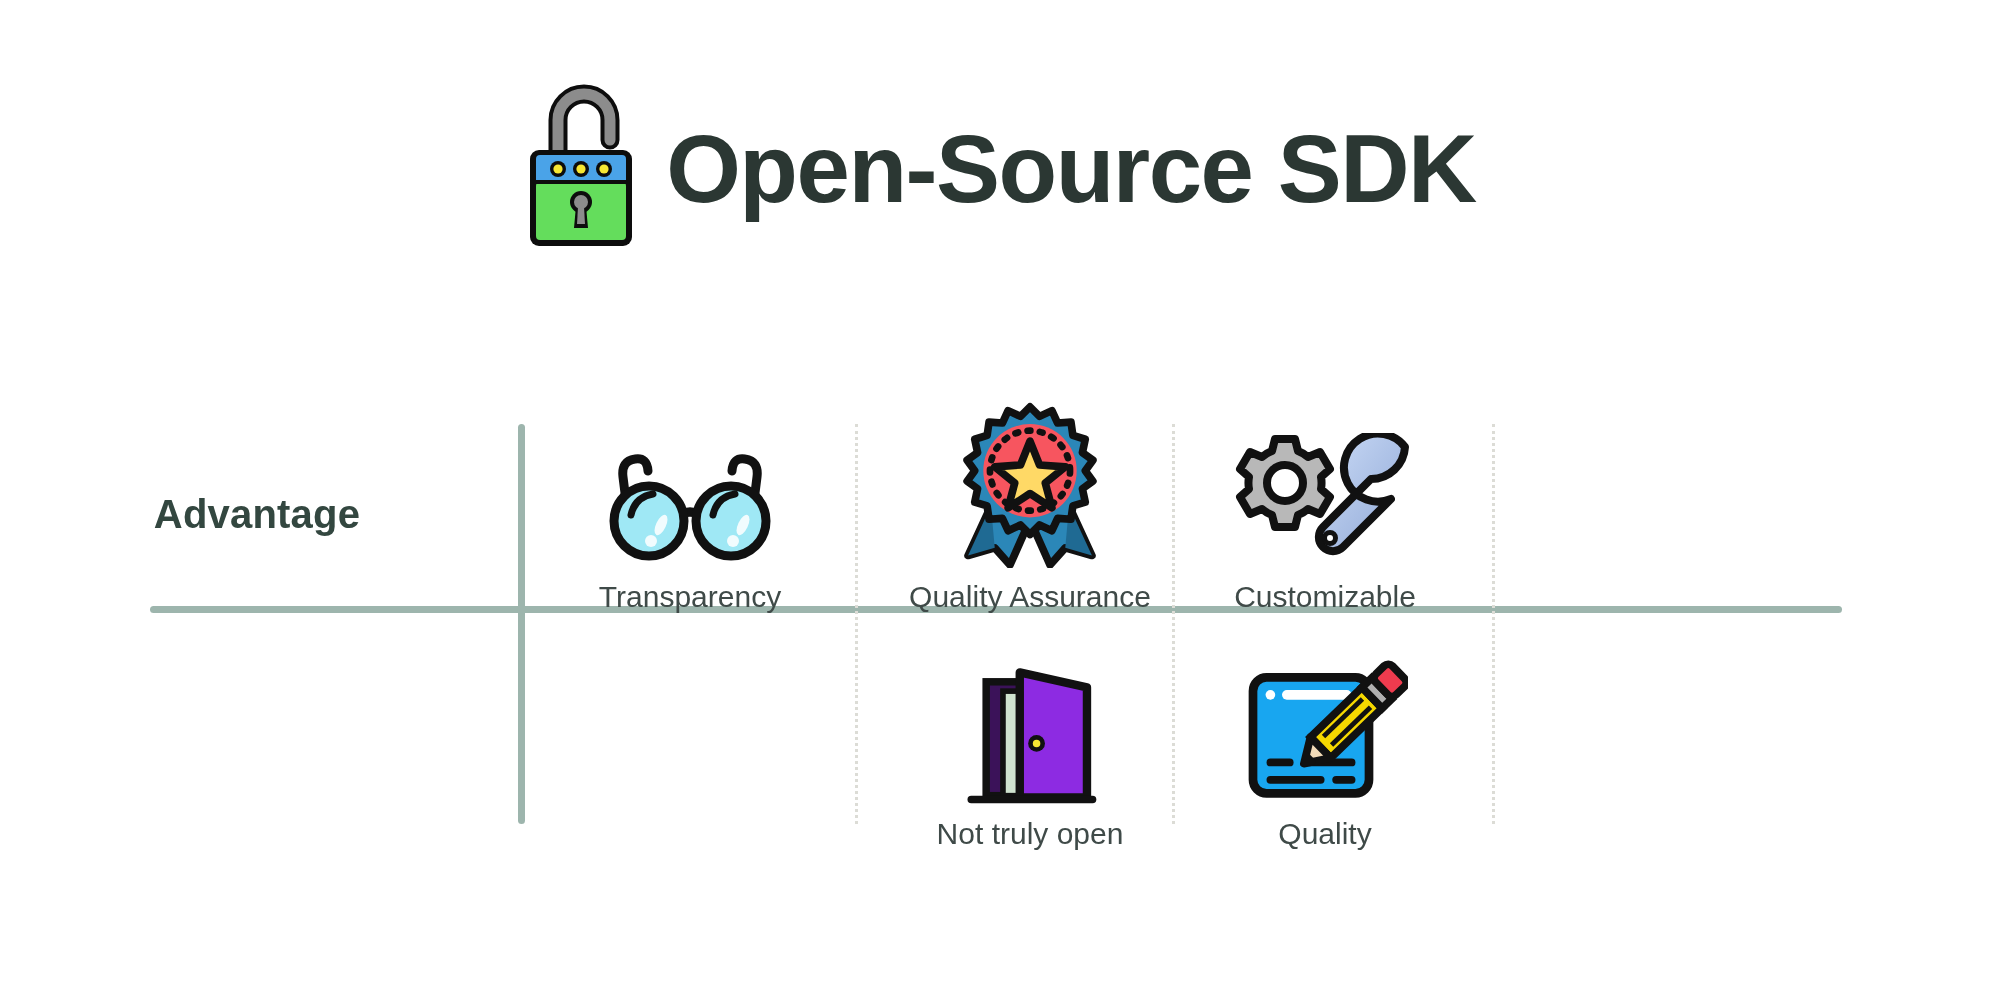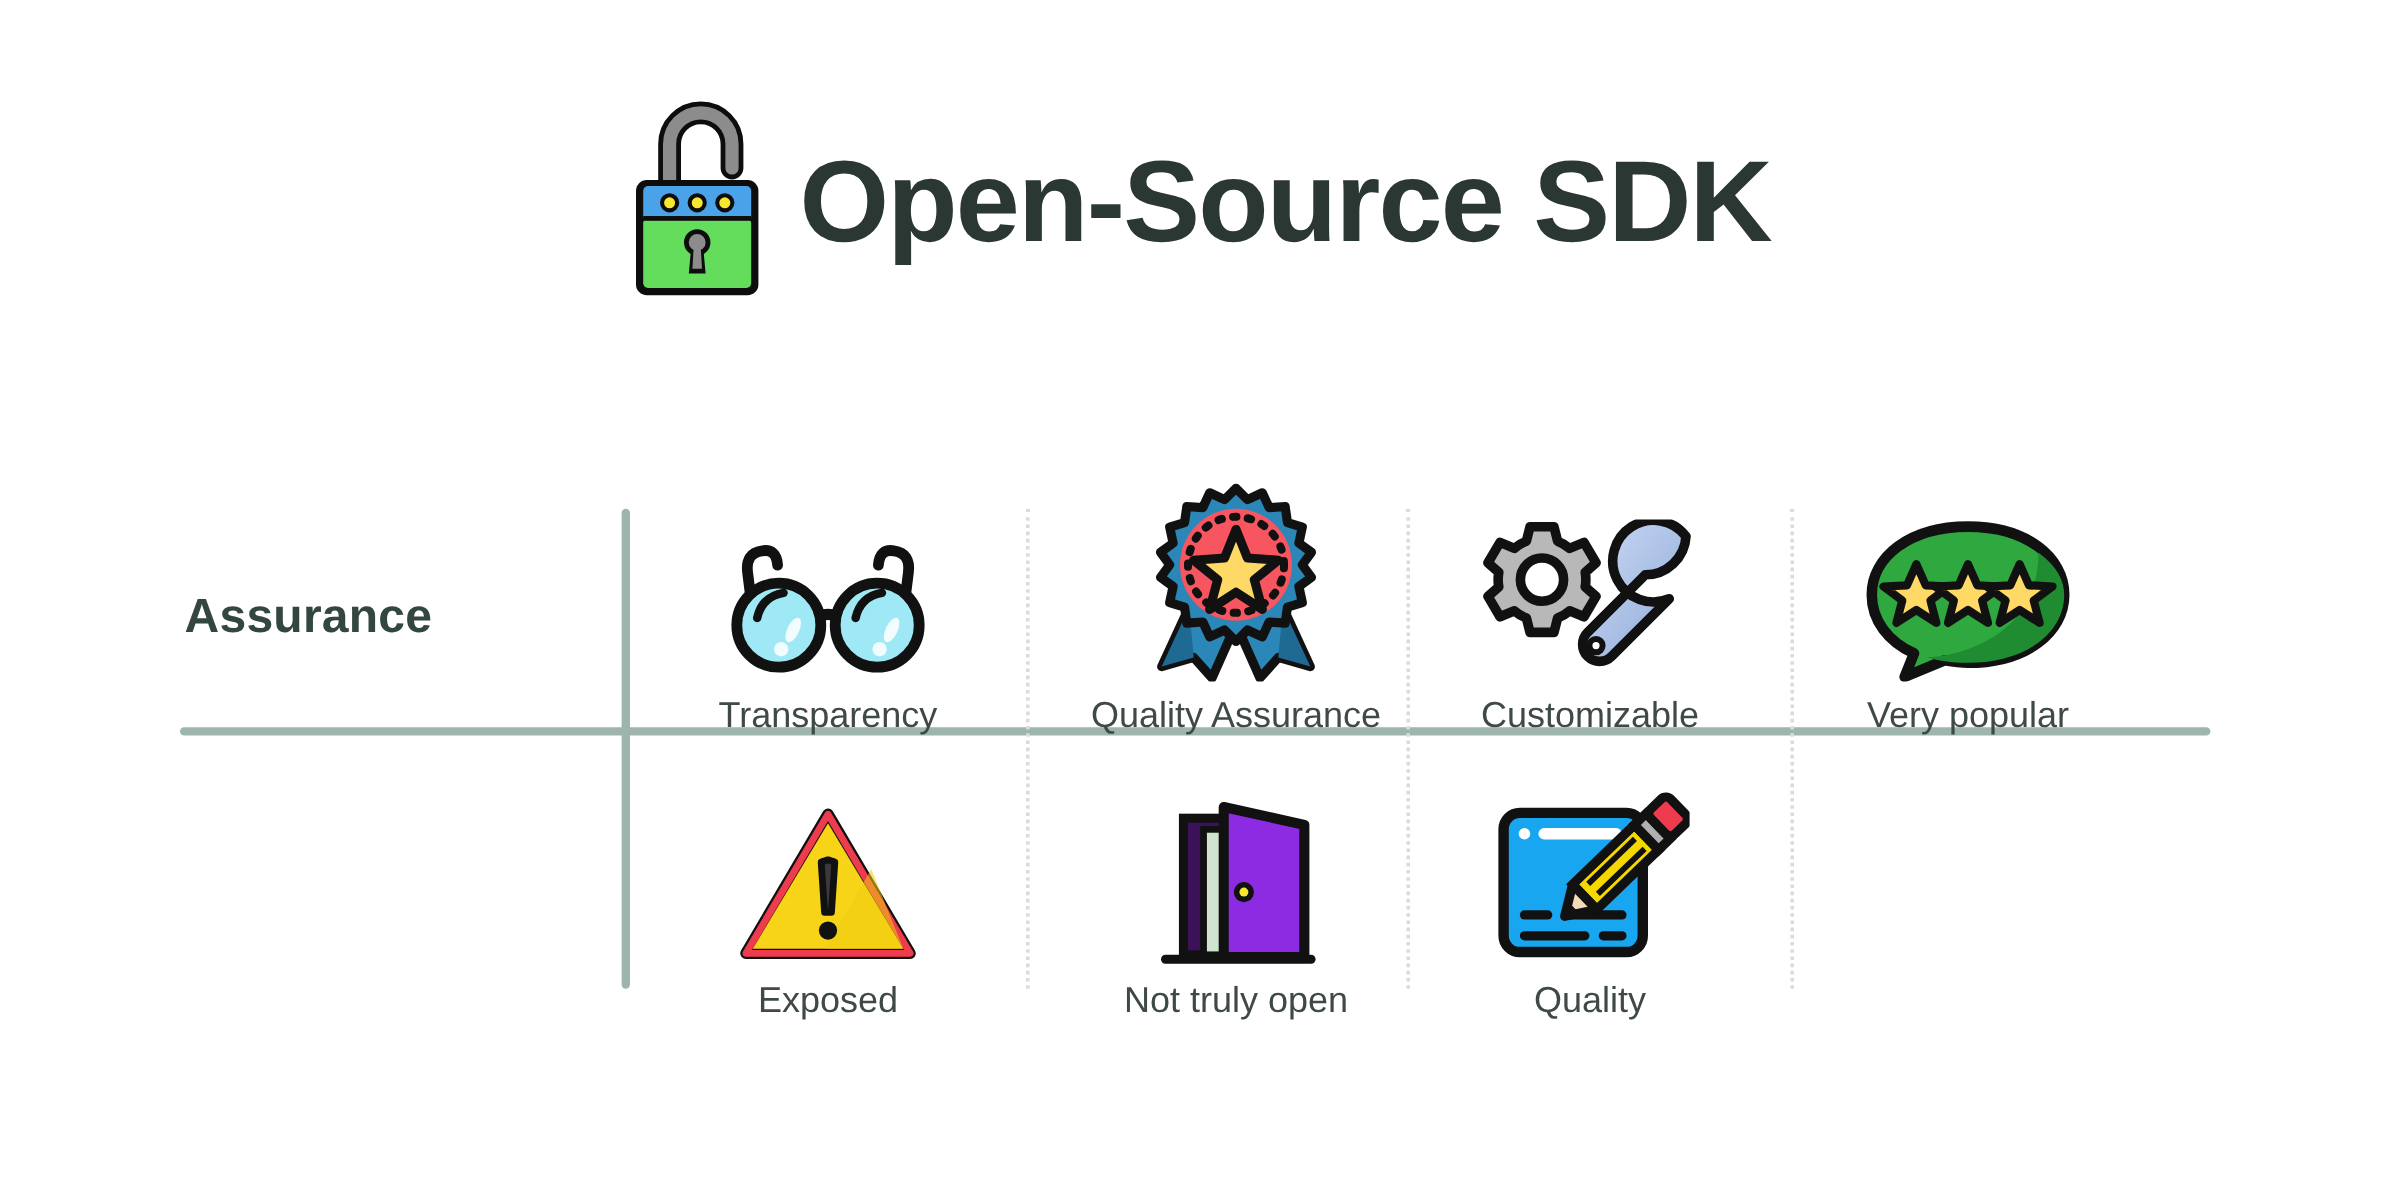--- a/index.html
+++ b/index.html
@@ -163,21 +163,21 @@
   </div>
 
   <div class="matrix">
 
     <div class="v-main"></div>
     <div class="h-main"></div>
     <div class="v-dot" style="left:855px;"></div>
     <div class="v-dot" style="left:1172px;"></div>
     <div class="v-dot" style="left:1492px;"></div>
 
-    <div class="row-label adv">Assurance</div>
+    <div class="row-label adv">Advantage</div>
 
     <div class="cell r1 c1">
       <div class="art">
         <svg viewBox="0 0 190 135" width="190" height="135" xmlns="http://www.w3.org/2000/svg">
 
           <path d="M36 108 L28 44 q-2 -16 12 -18 q12 -2 13 12" fill="none" stroke="#111" stroke-width="9" stroke-linecap="round"></path>
           <path d="M154 108 L162 44 q2 -16 -12 -18 q-12 -2 -13 12" fill="none" stroke="#111" stroke-width="9" stroke-linecap="round"></path>
 
           <path d="M79 86 q16 -14 32 0" fill="none" stroke="#111" stroke-width="9" stroke-linecap="round"></path>
 
@@ -241,52 +241,21 @@
 
             <circle cx="0" cy="-5" r="42" fill="none" stroke="#111" stroke-width="7" stroke-dasharray="3 10" stroke-linecap="round"></circle>
 
             <path d="M0,-36 L10,-11 L37,-9 L16,8 L23,34 L0,19 L-23,34 L-16,8 L-37,-9 L-10,-11 Z" fill="#ffd966" stroke="#111" stroke-width="8" stroke-linejoin="round"></path>
           </g>
         </svg>
       </div>
       <div class="caption">Quality Assurance</div>
     </div>
 
-    <div class="cell r1 c4">
-      <div class="art">
-        <svg viewBox="0 0 180 140" width="176" height="137" xmlns="http://www.w3.org/2000/svg">
-          <path d="M90 8 C40 8 8 34 8 66 C8 88 22 106 44 116 L36 136 L70 122 C76 123 83 124 90 124
-                   C140 124 172 98 172 66 C172 34 140 8 90 8 Z" fill="#2fa83f" stroke="#111" stroke-width="9" stroke-linejoin="round"></path>
-          <path d="M150 30 C166 42 172 54 172 66 C172 98 140 124 90 124 C76 124 64 122 54 119
-                   C70 120 150 108 150 30 Z" fill="#1f8c32"></path>
-
-          <g stroke="#111" stroke-width="7" stroke-linejoin="round" fill="#ffd966">
-            <path d="M46,40 L54,58 L74,59 L58,71 L63,90 L46,79 L29,90 L34,71 L18,59 L38,58 Z"></path>
-            <path d="M90,40 L98,58 L118,59 L102,71 L107,90 L90,79 L73,90 L78,71 L62,59 L82,58 Z"></path>
-            <path d="M134,40 L142,58 L162,59 L146,71 L151,90 L134,79 L117,90 L122,71 L106,59 L126,58 Z"></path>
-          </g>
-        </svg>
-      </div>
-      <div class="caption">Very popular</div>
-    </div>
-
-    <div class="cell r2 c1">
-      <div class="art">
-        <svg viewBox="0 0 160 145" width="152" height="138" xmlns="http://www.w3.org/2000/svg">
-          <path d="M80 12 L152 134 H8 Z" fill="#f7d417" stroke="#111" stroke-width="10" stroke-linejoin="round"></path>
-          <path d="M80 12 L152 134 H8 Z" fill="none" stroke="#ef3b4e" stroke-width="6" stroke-linejoin="round"></path>
-          <path d="M80 20 L146 130 H14 Z" fill="#f7d417"></path>
-          <path d="M118 60 L146 130 H78 Z" fill="#f0cc10" opacity="0.55"></path>
-
-          <path d="M80 52 L74 54 L77 98 h6 l3 -44 Z" fill="#3a3a3a" stroke="#111" stroke-width="6" stroke-linejoin="round"></path>
-          <circle cx="80" cy="114" r="8" fill="#111"></circle>
-        </svg>
-      </div>
-      <div class="caption">Exposed</div>
-    </div>
+
 
     <div class="cell r2 c2 wide">
       <div class="art">
         <svg viewBox="0 0 155 150" width="145" height="140" xmlns="http://www.w3.org/2000/svg">
 
           <rect x="30" y="18" width="48" height="122" fill="#3b1259" stroke="#111" stroke-width="8"></rect>
           <rect x="48" y="28" width="26" height="112" fill="#cfe3cf" stroke="#111" stroke-width="6"></rect>
 
           <path d="M66 8 L138 24 V142 H66 Z" fill="#8d2be2" stroke="#111" stroke-width="9" stroke-linejoin="round"></path>
 

